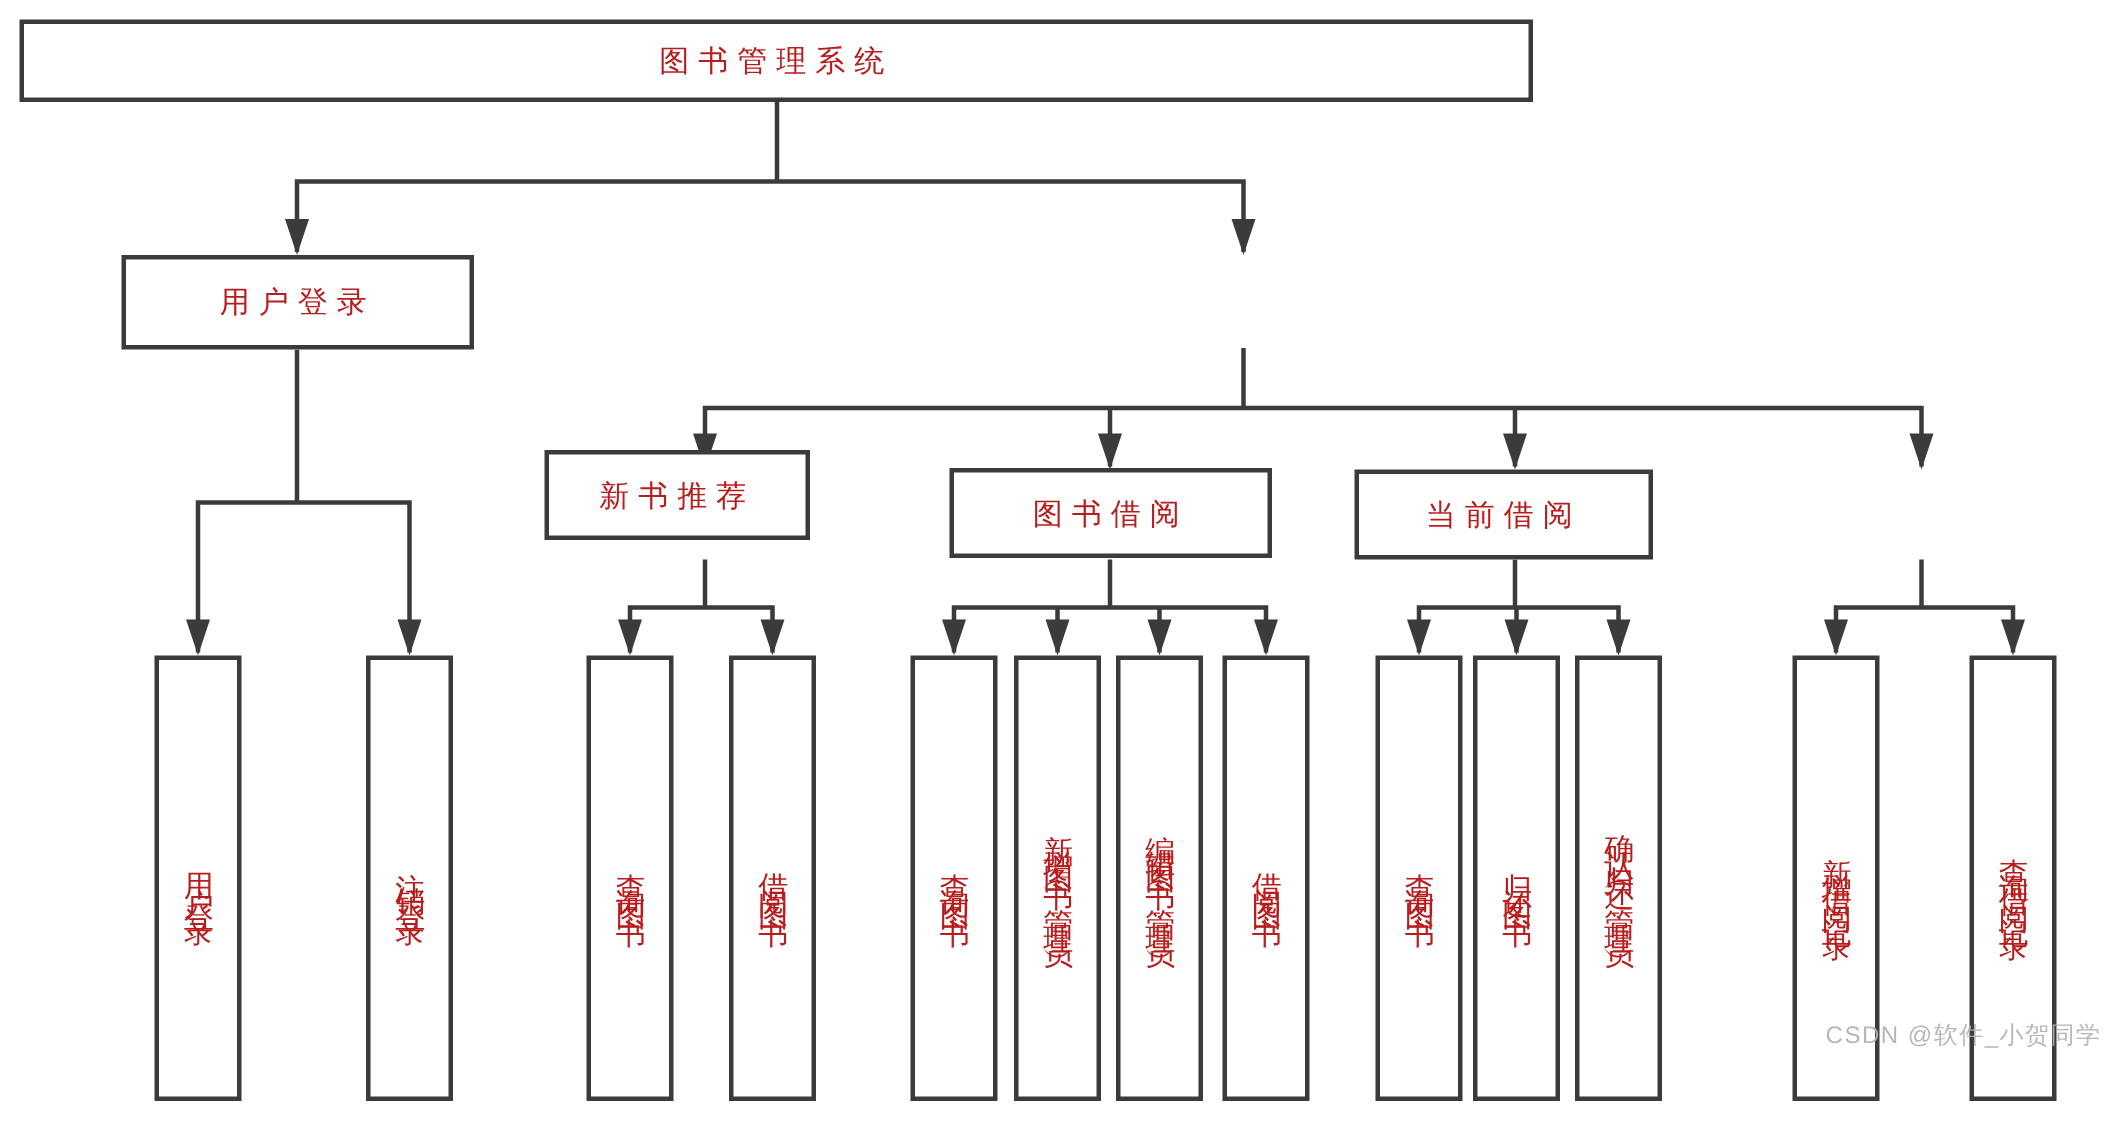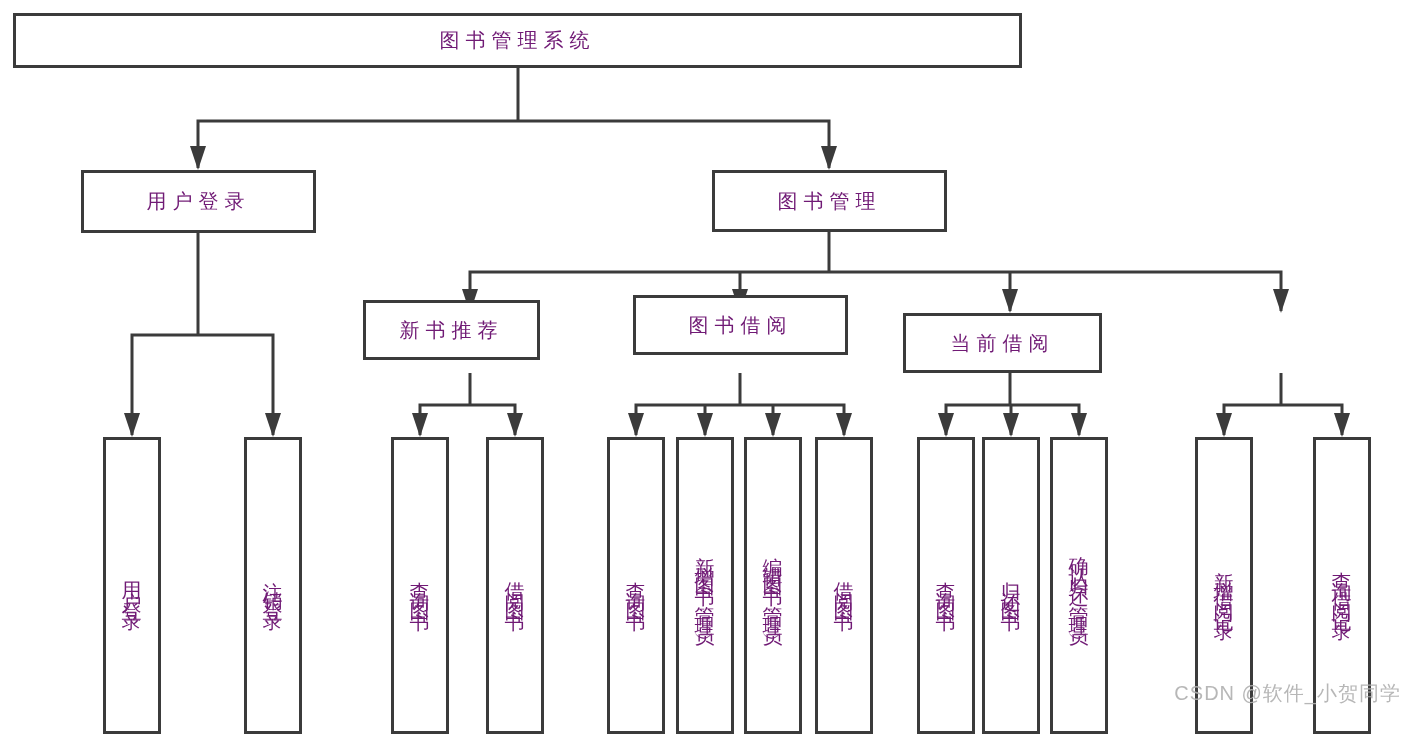--- a/index.html
+++ b/index.html
@@ -22,40 +22,40 @@
     height: 747px;
   }
   .node {
     position: absolute;
     box-sizing: border-box;
     border: 3px solid #3b3b3b;
     background: #ffffff;
     display: flex;
     align-items: center;
     justify-content: center;
-    color: #701a75;
+    color: #b91c1c;
   }
   .hbox .lbl {
     font-size: 20px;
     letter-spacing: 6px;
     white-space: nowrap;
   }
   .vbox .lbl {
     writing-mode: vertical-rl;
     text-orientation: mixed;
     font-size: 20px;
     letter-spacing: 10px;
     line-height: 1;
     white-space: nowrap;
   }
   .watermark {
     position: absolute;
     top: 680px;
     right: 4px;
-    font-size: 20px;
+    font-size: 16px;
     color: rgba(177, 177, 177, 0.92);
     letter-spacing: 1px;
     z-index: 5;
     white-space: nowrap;
   }
 </style>
 </head>
 <body>
 
 <div class="canvas">
@@ -110,28 +110,25 @@
     </g>
   </svg>
 
   <div class="node hbox" style="left:13px;top:13px;width:1009px;height:55px">
     <span class="lbl">图书管理系统</span>
   </div>
 
   <div class="node hbox" style="left:81px;top:170px;width:235px;height:63px">
     <span class="lbl">用户登录</span>
   </div>
-  <div class="node hbox" style="left:712px;top:170px;width:235px;height:62px">
-    <span class="lbl">图书管理</span>
-  </div>
 
   <div class="node hbox" style="left:363px;top:300px;width:177px;height:60px">
     <span class="lbl">新书推荐</span>
   </div>
-  <div class="node hbox" style="left:633px;top:295px;width:215px;height:60px">
+  <div class="node hbox" style="left:633px;top:312px;width:215px;height:60px">
     <span class="lbl">图书借阅</span>
   </div>
   <div class="node hbox" style="left:903px;top:313px;width:199px;height:60px">
     <span class="lbl">当前借阅</span>
   </div>
 
   <div class="node vbox" style="left:103px;top:437px;width:58px;height:297px">
     <span class="lbl">用户登录</span>
   </div>
   <div class="node vbox" style="left:244px;top:437px;width:58px;height:297px">

